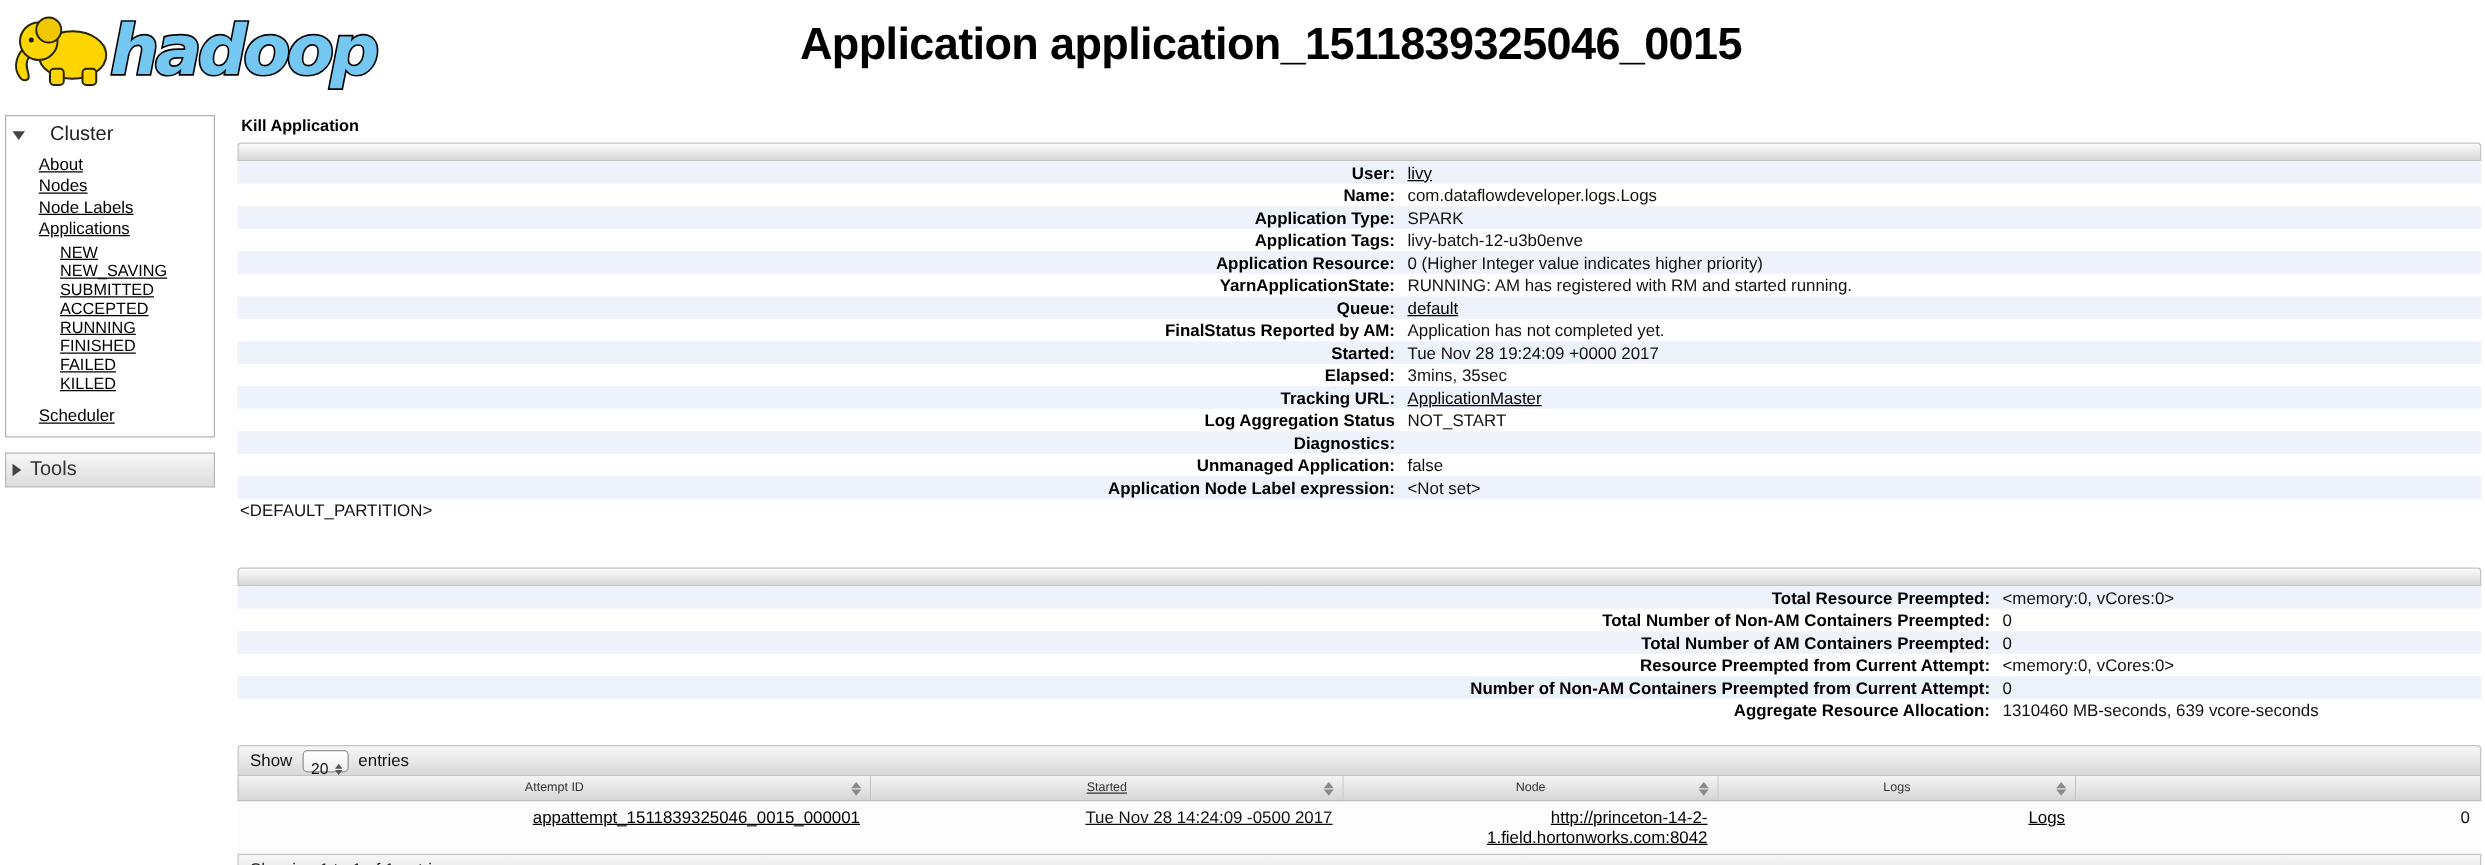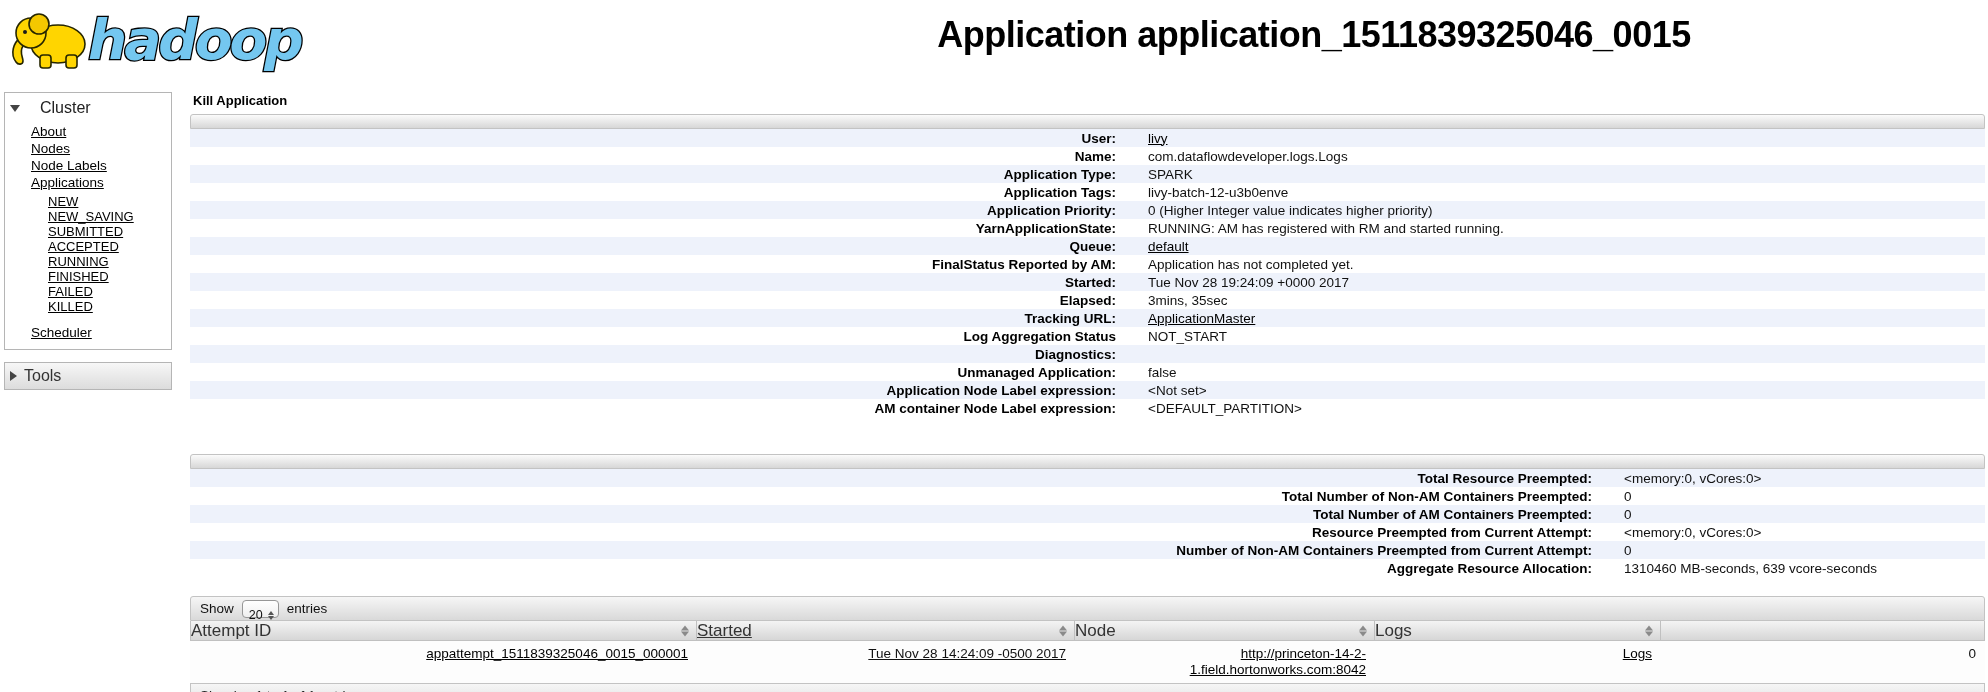--- a/index.html
+++ b/index.html
@@ -11,21 +11,21 @@
 
   
   .logo { position:absolute; left:8px; top:2px; }
   .logo-text {
     font-family:"DejaVu Sans", sans-serif; font-style:italic; font-weight:bold;
     font-size:55px; fill:#74c7f0; stroke:#000; stroke-width:2.6px;
     paint-order:stroke; letter-spacing:-3px;
   }
   .page-title {
     position:absolute; top:14px; left:640px; width:1348px; margin:0;
-    text-align:center; font-size:36px; line-height:42px; font-weight:bold; color:#000;
+    font-size:36px; line-height:42px; font-weight:bold; color:#000;
     letter-spacing:-0.5px; white-space:nowrap;
   }
 
   
   .sidebar { position:absolute; left:4px; top:92px; width:168px; }
   .accordion { border:1px solid #b5b5b5; background:#fff; padding-bottom:8px; }
   .acc-header { display:flex; align-items:center; gap:20px; padding:6px 5px 4px 5px; font-size:16px; color:#222; cursor:pointer; }
   .tri { width:0; height:0; display:inline-block; }
   .tri.down { border-left:5px solid transparent; border-right:5px solid transparent; border-top:7px solid #444; }
   .tri.right { border-top:5px solid transparent; border-bottom:5px solid transparent; border-left:7px solid #444; }
@@ -44,21 +44,21 @@
   
   .kill-btn { position:absolute; left:193px; top:93px; font-size:13px; font-weight:bold; color:#000; cursor:pointer; }
 
   .tbl { position:absolute; left:190px; right:3px; }
   .tbl-app { top:114px; }
   .tbl-res { top:454px; }
   .gbar {
     height:15px; border:1px solid #c3c3c3; border-radius:3px 3px 0 0;
     background:linear-gradient(#fbfbfb,#d7d7d7);
   }
-  .irow { display:flex; align-items:center; height:18px; font-size:13.5px; color:#111;gap:22px; }
+  .irow { display:flex; align-items:center; height:18px; font-size:13.5px; color:#111; }
   .rows .irow:nth-child(odd) { background:#eef2fb; }
   .lbl { padding-right:8px; text-align:right; font-weight:bold; color:#000; white-space:nowrap; }
   .tbl-app .lbl { width:934px; }
   .tbl-res .lbl { width:1410px; }
   .val { padding-left:2px; white-space:nowrap; }
   .lnk { color:#000; text-decoration:underline; cursor:pointer; }
 
   
   .attempts { position:absolute; left:190px; right:3px; top:596px; }
   .dt-toolbar {
@@ -71,23 +71,23 @@
     background:linear-gradient(#fff,#efefef); border:1px solid #979797; border-radius:4px;
     padding:14px 4px 1px 6px; font-size:12.5px; cursor:pointer;
   }
   .stepper { display:flex; flex-direction:column; gap:1px; }
   .stepper i { display:block; width:0; height:0; }
   .stepper i.up { border-left:3px solid transparent; border-right:3px solid transparent; border-bottom:4px solid #555; }
   .stepper i.dn { border-left:3px solid transparent; border-right:3px solid transparent; border-top:4px solid #555; }
 
   .dt-header { display:flex; height:20px; }
   .th {
-    position:relative; display:flex; align-items:center; justify-content:flex-start;
+    position:relative; display:flex; align-items:center; justify-content:center;
     background:linear-gradient(#f4f4f4,#d6d6d6); border:1px solid #c0c0c0; border-top:none;
-    font-size:17px; color:#333; cursor:pointer;
+    font-size:10px; color:#333; cursor:pointer;
   }
   .th + .th { border-left:none; }
   .c0 { width:507px; } .c1 { width:378px;text-decoration:underline; } .c2 { width:300px; } .c3 { width:286px; } .c4 { flex:1; }
   .sort { position:absolute; right:7px; top:50%; transform:translateY(-50%); display:flex; flex-direction:column; align-items:center; gap:1px; }
   .sort i { display:block; width:0; height:0; }
   .sort i.up { border-left:4px solid transparent; border-right:4px solid transparent; border-bottom:5px solid #8a8a8a; }
   .sort i.dn { border-left:4px solid transparent; border-right:4px solid transparent; border-top:5px solid #8a8a8a; }
 
   .dt-row { display:flex; background:#fdfdfd; min-height:42px; }
   .td { padding:5px 9px; font-size:13.5px; color:#111; line-height:16px;text-align:right; }
@@ -166,21 +166,21 @@
       </div>
     <div class="irow">
         <div class="lbl">Application Type:</div>
         <div class="val">SPARK</div>
       </div>
     <div class="irow">
         <div class="lbl">Application Tags:</div>
         <div class="val">livy-batch-12-u3b0enve</div>
       </div>
     <div class="irow">
-        <div class="lbl">Application Priority:</div>
+        <div class="lbl">Application Resource:</div>
         <div class="val">0 (Higher Integer value indicates higher priority)</div>
       </div>
     <div class="irow">
         <div class="lbl">YarnApplicationState:</div>
         <div class="val">RUNNING: AM has registered with RM and started running.</div>
       </div>
     <div class="irow">
         <div class="lbl">Queue:</div>
         <div class="val"><a class="lnk">default</a></div>
       </div>
@@ -210,21 +210,20 @@
       </div>
     <div class="irow">
         <div class="lbl">Unmanaged Application:</div>
         <div class="val">false</div>
       </div>
     <div class="irow">
         <div class="lbl">Application Node Label expression:</div>
         <div class="val">&lt;Not set&gt;</div>
       </div>
     <div class="irow">
-        <div class="lbl">AM container Node Label expression:</div>
         <div class="val">&lt;DEFAULT_PARTITION&gt;</div>
       </div>
   </div>
 </section>
 
 <section class="tbl tbl-res">
   <div class="gbar"></div>
   <div class="rows">
     <div class="irow">
         <div class="lbl">Total Resource Preempted:</div>

